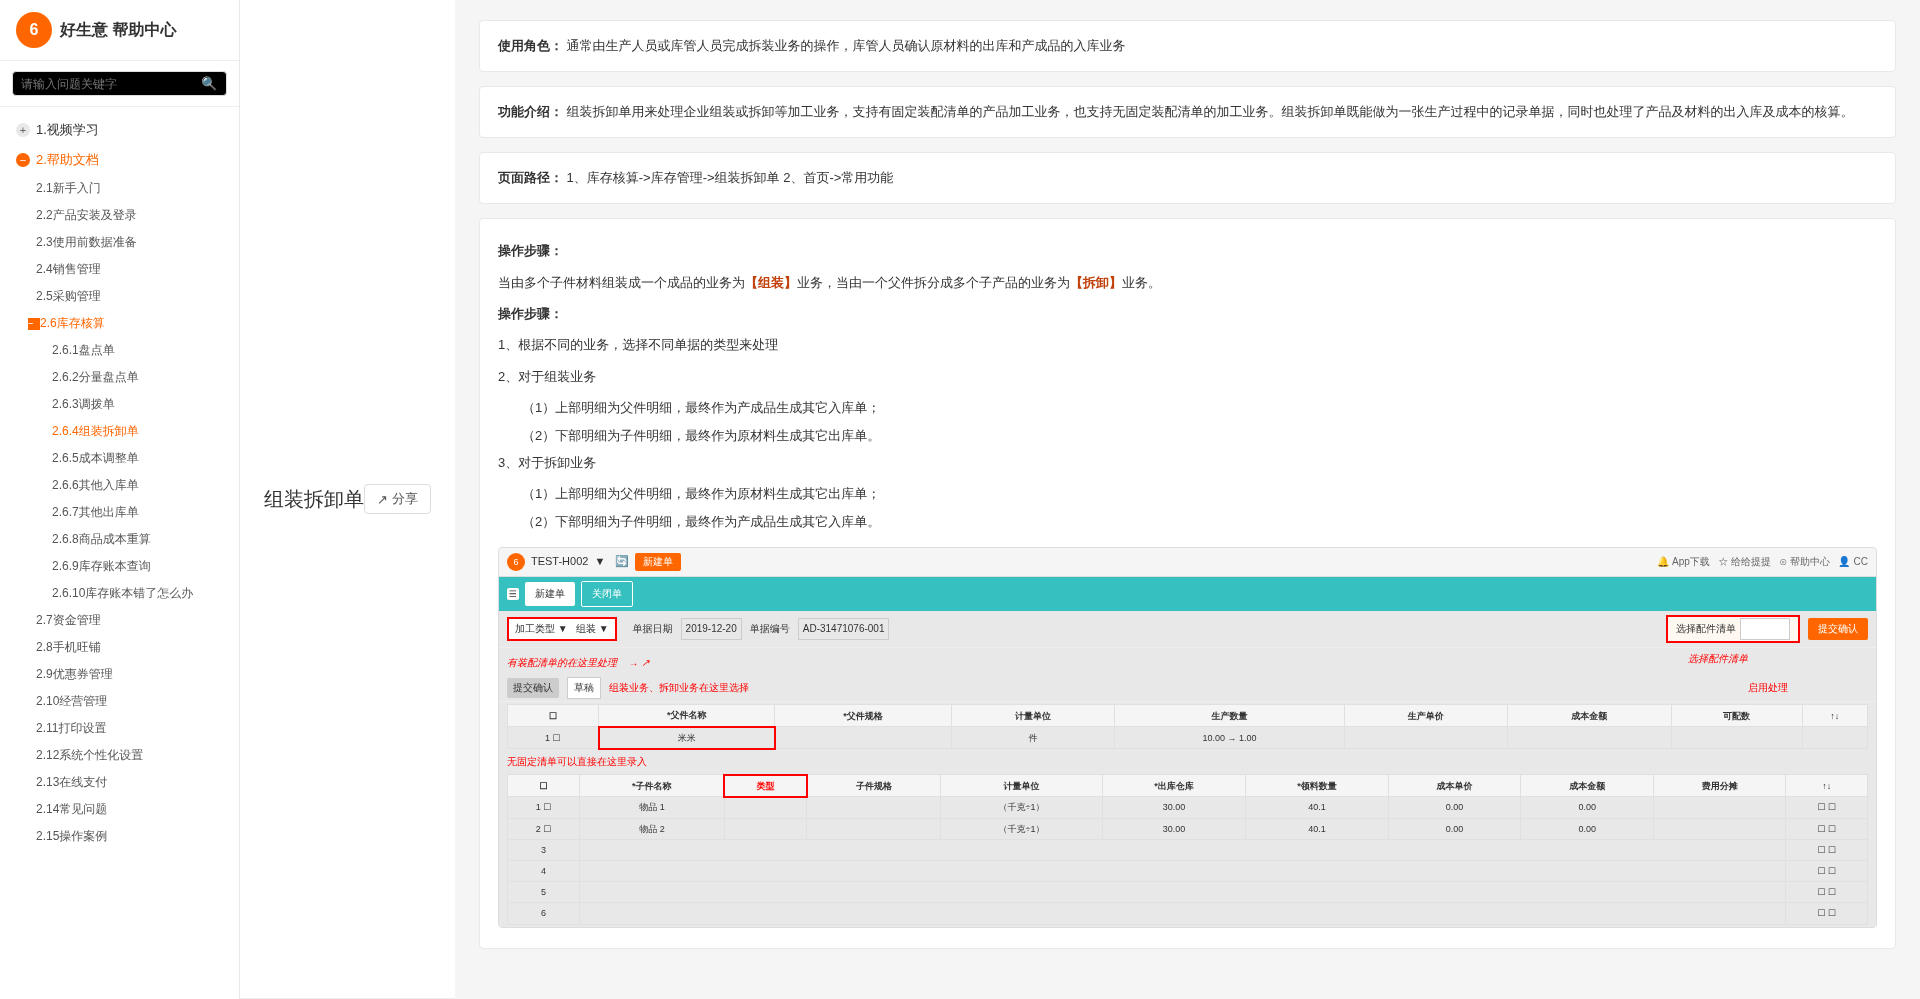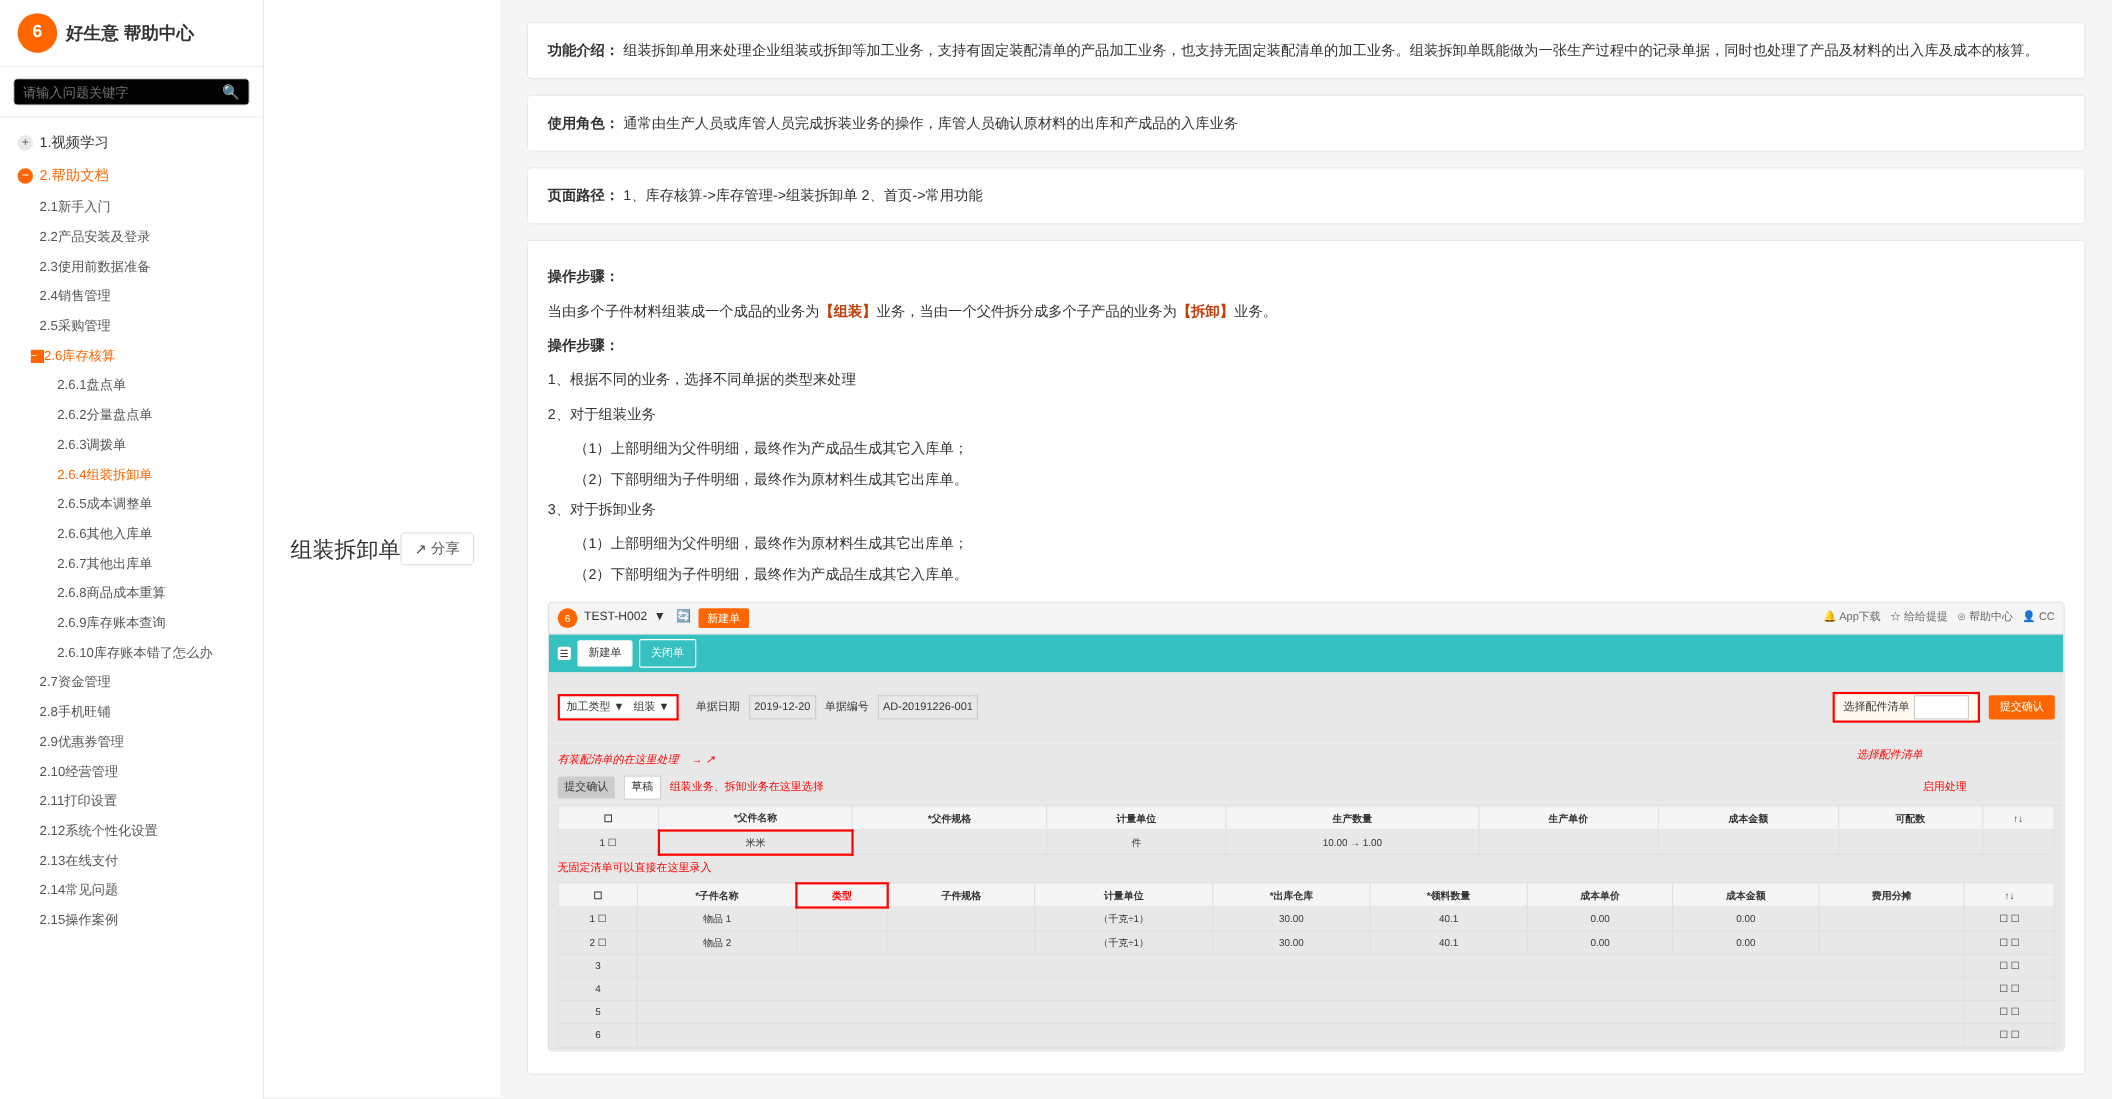--- a/index.html
+++ b/index.html
@@ -237,21 +237,21 @@
       background: #fff;
       padding: 3px 10px;
       font-size: 10px;
       border-radius: 2px;
       cursor: pointer;
     }
     .ss-tab.active { background: #37c0c0; color: #fff; border: 1px solid #fff; }
     .ss-form-row {
       display: flex;
       align-items: center;
-      padding: 18px 8px;
+      padding: 4px 8px;
       gap: 8px;
       font-size: 10px;
       border-bottom: 1px solid #eee;
       flex-wrap: wrap;
     }
     .ss-input { border: 1px solid #ccc; padding: 1px 4px; font-size: 10px; }
     .ss-table {
       width: 100%;
       font-size: 9px;
       border-collapse: collapse;
@@ -338,27 +338,27 @@
     <h1 id="page-title">组装拆卸单</h1>
     <button id="share-btn">
       <span id="share-icon">↗</span>
       <span>分享</span>
     </button>
   </div>
 
   <div id="content-area">
 
     <div class="info-box">
+      <span class="highlight-bold">使用角色：</span>
+      <span>通常由生产人员或库管人员完成拆装业务的操作，库管人员确认原材料的出库和产成品的入库业务</span>
+    </div>
+
+    <div class="info-box">
       <span class="highlight-bold">功能介绍：</span>
       <span>组装拆卸单用来处理企业组装或拆卸等加工业务，支持有固定装配清单的产品加工业务，也支持无固定装配清单的加工业务。组装拆卸单既能做为一张生产过程中的记录单据，同时也处理了产品及材料的出入库及成本的核算。</span>
-    </div>
-
-    <div class="info-box">
-      <span class="highlight-bold">使用角色：</span>
-      <span>通常由生产人员或库管人员完成拆装业务的操作，库管人员确认原材料的出库和产成品的入库业务</span>
     </div>
 
     <div class="info-box">
       <span class="highlight-bold">页面路径：</span>
       <span>1、库存核算-&gt;库存管理-&gt;组装拆卸单  2、首页-&gt;常用功能</span>
     </div>
 
     <div class="content-body">
       <p><strong>操作步骤：</strong></p>
       <p>
@@ -390,21 +390,21 @@
             <div style="width:12px;height:12px;background:#fff;border-radius:2px;display:flex;align-items:center;justify-content:center;font-size:9px;">☰</div>
             <div class="ss-tab">新建单</div>
             <div class="ss-tab active">关闭单</div>
           </div>
 
           <div class="ss-form-row">
             <span style="border:2px solid red;padding:1px 6px;font-size:10px;color:#333;background:#fff;">加工类型 ▼ &nbsp; 组装 ▼</span>
             <span style="margin-left:8px;font-size:10px;">单据日期</span>
             <span class="ss-input">2019-12-20</span>
             <span style="font-size:10px;">单据编号</span>
-            <span class="ss-input">AD-20191226-001</span>
+            <span class="ss-input">AD-31471076-001</span>
             <div style="flex:1;"></div>
 
             <div style="border:2px solid red;padding:1px 8px;font-size:10px;background:#fff8f0;color:#333;display:flex;align-items:center;gap:4px;">
               <span>选择配件清单</span>
               <span style="width:50px;border:1px solid #ccc;padding:1px 2px;background:#fff;">&nbsp;</span>
             </div>
             <span style="background:#f60;color:#fff;padding:2px 10px;font-size:10px;border-radius:2px;cursor:pointer;">提交确认</span>
           </div>
 
           <div style="position:relative;padding: 2px 8px; font-style: italic;">

